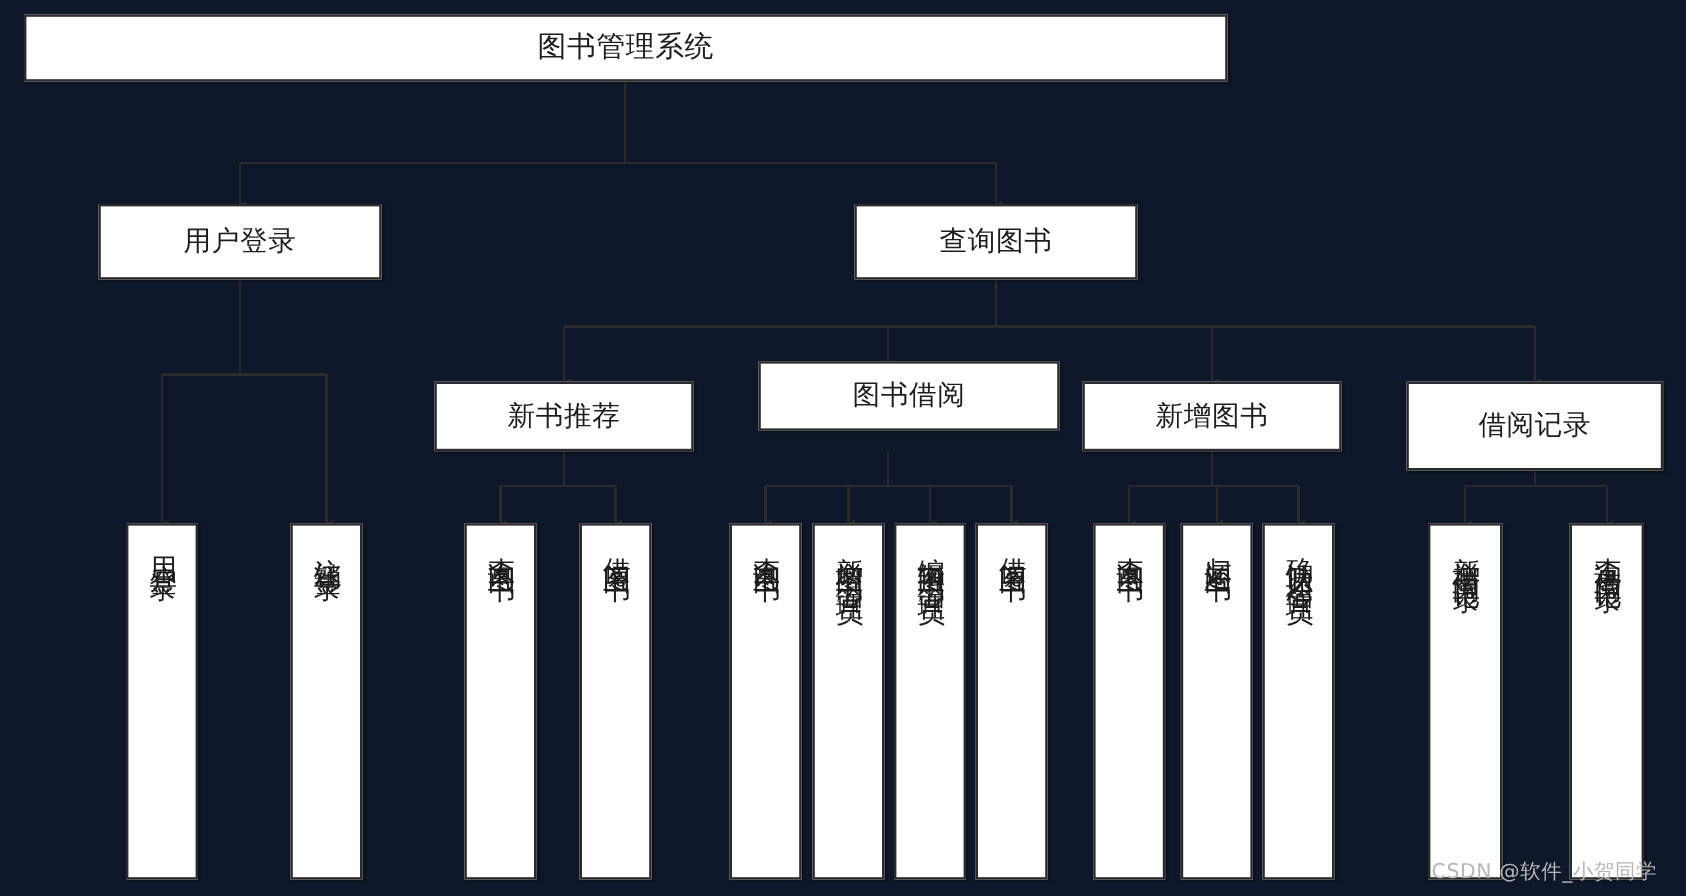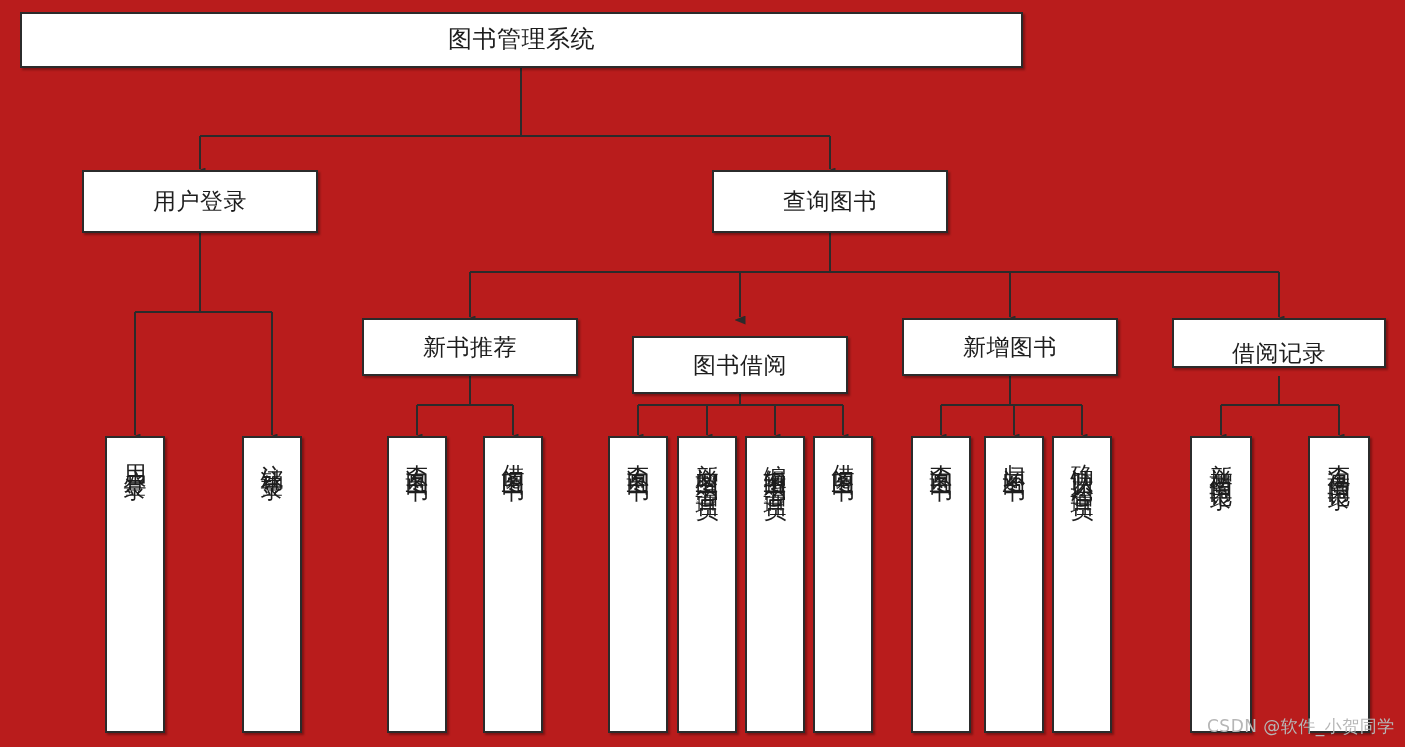--- a/index.html
+++ b/index.html
@@ -5,21 +5,21 @@
 <style>
   html,body{margin:0;padding:0;background:#ffffff;}
   body{
     font-family:"DejaVu Sans","Liberation Sans",sans-serif;
     color:#1a1a1a;
   }
   #canvas{
     position:relative;
     width:1405px;
     height:747px;
-    background:#b91c1c;
+    background:#0f172a;
     overflow:hidden;
   }
   svg.links{
     position:absolute;
     left:0; top:0;
     width:1405px; height:747px;
     pointer-events:none;
   }
   .node{
     position:absolute;
@@ -63,21 +63,20 @@
     height:auto;
     max-height:100%;
   }
   .watermark{
     position:absolute;
     font-size:17px;
     color:#b6b6b6;
     letter-spacing:0.5px;
     white-space:nowrap;
     user-select:none;
-    padding-left:14px;
   }
 </style>
 </head>
 <body>
 
 <div id="canvas">
 
   <svg class="links" viewBox="0 0 1405 747" xmlns="http://www.w3.org/2000/svg">
     <defs>
       <marker id="arrowhead" markerWidth="9" markerHeight="11" refX="1.5" refY="5.5" orient="auto" markerUnits="userSpaceOnUse">
@@ -127,27 +126,27 @@
       </div>
       <div class="node h" style="left: 82px; top: 170px; width: 236px; height: 63px;">
         <span class="lbl">用户登录</span>
       </div>
       <div class="node h" style="left: 712px; top: 170px; width: 236px; height: 63px;">
         <span class="lbl">查询图书</span>
       </div>
       <div class="node h" style="left: 362px; top: 318px; width: 216px; height: 58px;">
         <span class="lbl">新书推荐</span>
       </div>
-      <div class="node h" style="left: 632px; top: 336px; width: 216px; height: 58px;">
+      <div class="node h" style="left: 632px; top: 301px; width: 251px; height: 58px;">
         <span class="lbl">图书借阅</span>
       </div>
       <div class="node h" style="left: 902px; top: 318px; width: 216px; height: 58px;">
         <span class="lbl">新增图书</span>
       </div>
-      <div class="node h" style="left: 1172px; top: 318px; width: 214px; height: 50px; align-items: flex-end;">
+      <div class="node h" style="left: 1172px; top: 318px; width: 214px; height: 74px;">
         <span class="lbl">借阅记录</span>
       </div>
       <div class="node v" style="left: 105px; top: 436px; width: 60px; height: 297px;">
         <span class="lbl">用户登录</span>
       </div>
       <div class="node v" style="left: 242px; top: 436px; width: 60px; height: 297px;">
         <span class="lbl">注销登录</span>
       </div>
       <div class="node v" style="left: 387px; top: 436px; width: 60px; height: 297px;">
         <span class="lbl">查询图书</span>

